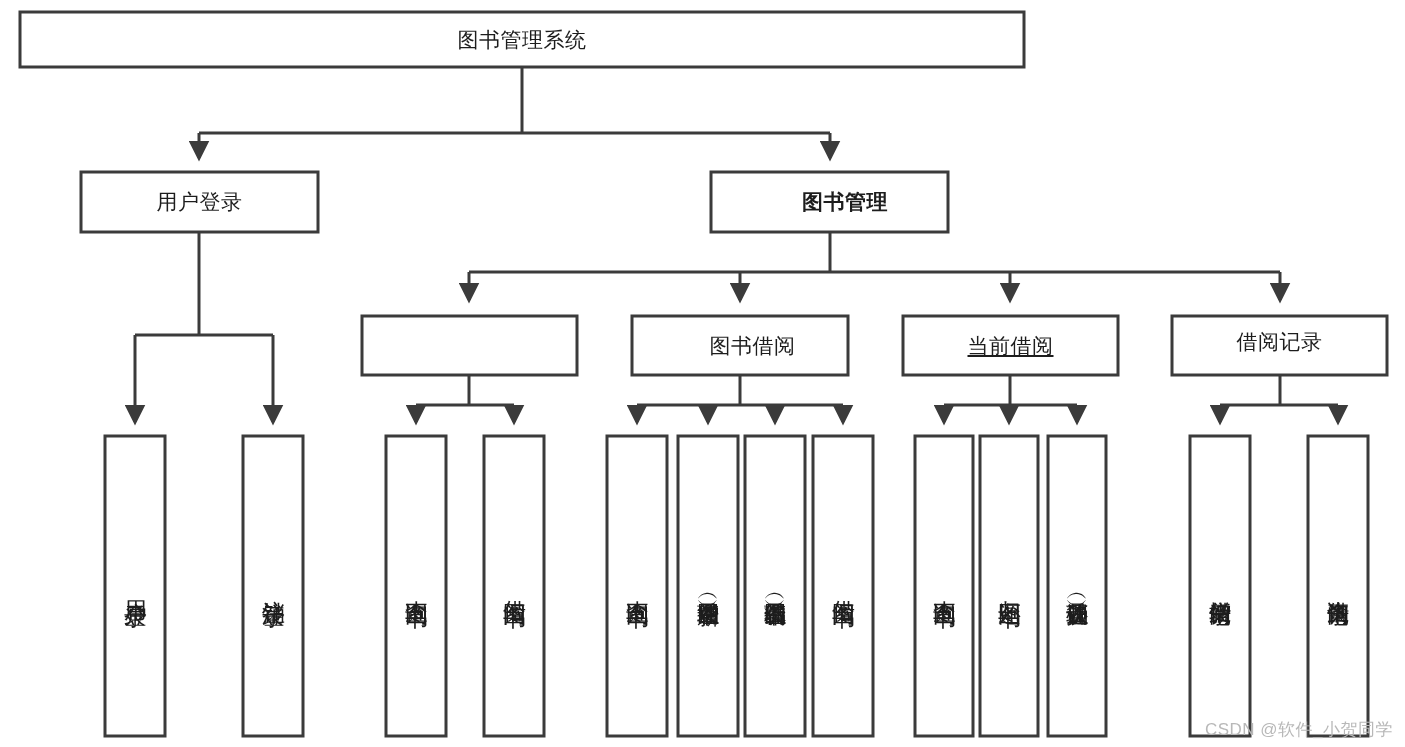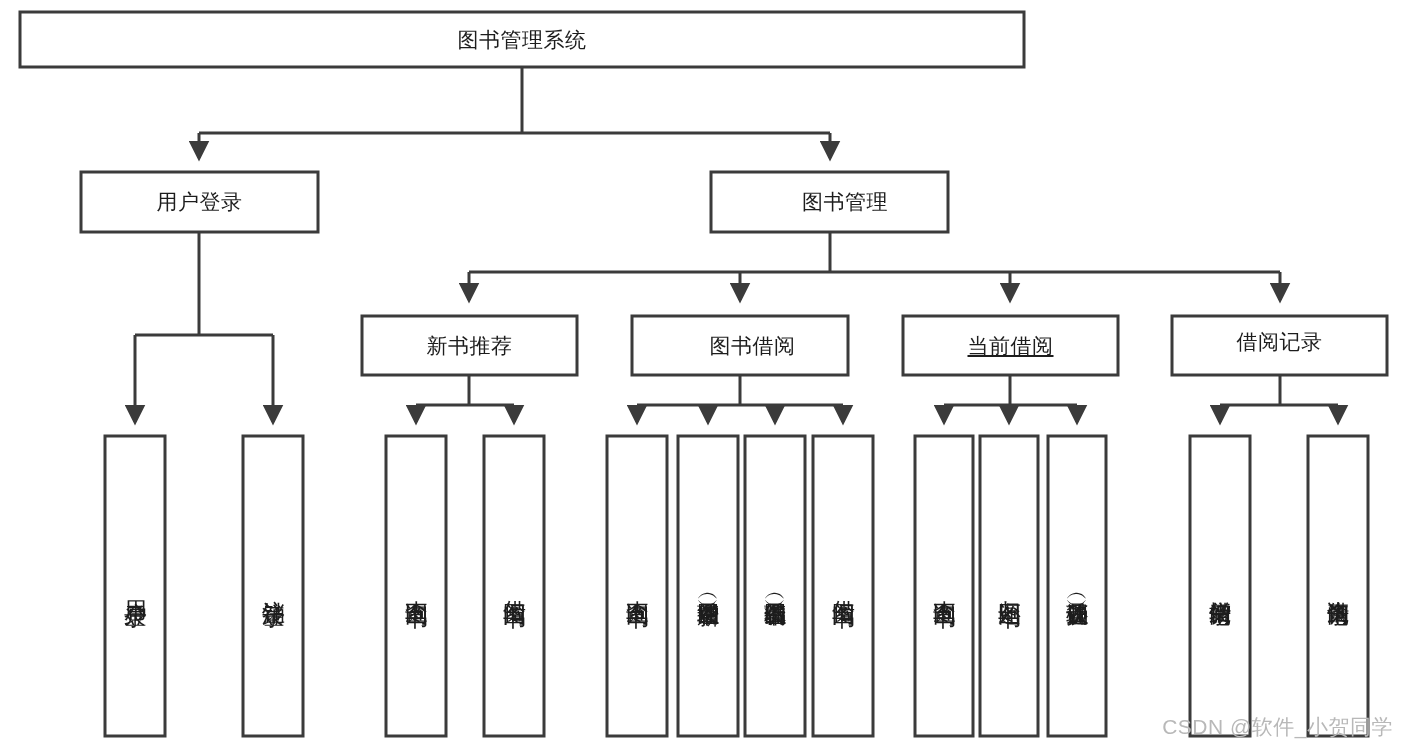--- a/index.html
+++ b/index.html
@@ -59,21 +59,21 @@
   .node-label.vertical {
     writing-mode: vertical-rl;
     text-orientation: upright;
     font-size: 23px;
     letter-spacing: 2px;
   }
   #watermark {
     position: absolute;
     right: 12px;
     bottom: 6px;
-    font-size: 21px;
+    font-size: 17px;
     color: #b8b8b8;
     font-family: "Liberation Sans", "DejaVu Sans", sans-serif;
     letter-spacing: 0.5px;
     white-space: nowrap;
   }
 </style>
 </head>
 <body>
 
 <div id="diagram-root">
@@ -164,23 +164,22 @@
       <path class="connector" d="M 1280 375 L 1280 405"></path>
       <path class="connector" d="M 1220 405 L 1338 405"></path>
       <path class="connector" d="M 1220 405 L 1220 422" marker-end="url(#arrow)"></path>
       <path class="connector" d="M 1338 405 L 1338 422" marker-end="url(#arrow)"></path>
     </g>
   </svg>
 
   <div class="node-label horizontal" style="left:20px;  top:12px;  width:1004px; height:55px;">图书管理系统</div>
 
   <div class="node-label horizontal" style="left:81px;  top:172px; width:237px; height:60px;">用户登录</div>
-  <div class="node-label horizontal" style="left:711px; top:172px; width:268px; height:60px;">图书管理</div>
-
-  <div class="node-label horizontal" style="left:362px;  top:316px; width:215px; height:59px;">新书推荐</div>
+  <div class="node-label horizontal" style="left:711px; top:172px; width:268px; height:60px;font-weight:bold;">图书管理</div>
+
   <div class="node-label horizontal" style="left:632px;  top:316px; width:241px; height:59px;">图书借阅</div>
   <div class="node-label horizontal" style="left:903px;  top:316px; width:215px; height:59px;text-decoration:underline;">当前借阅</div>
   <div class="node-label horizontal" style="left:1172px; top:316px; width:215px; height:51px;">借阅记录</div>
 
   <div class="node-label vertical" style="left:105px; top:436px; width:60px; height:300px;">用户登录</div>
   <div class="node-label vertical" style="left:243px; top:436px; width:60px; height:300px;">注销登录</div>
 
   <div class="node-label vertical" style="left:386px; top:436px; width:60px; height:300px;">查询图书</div>
   <div class="node-label vertical" style="left:484px; top:436px; width:60px; height:300px;">借阅图书</div>
 

